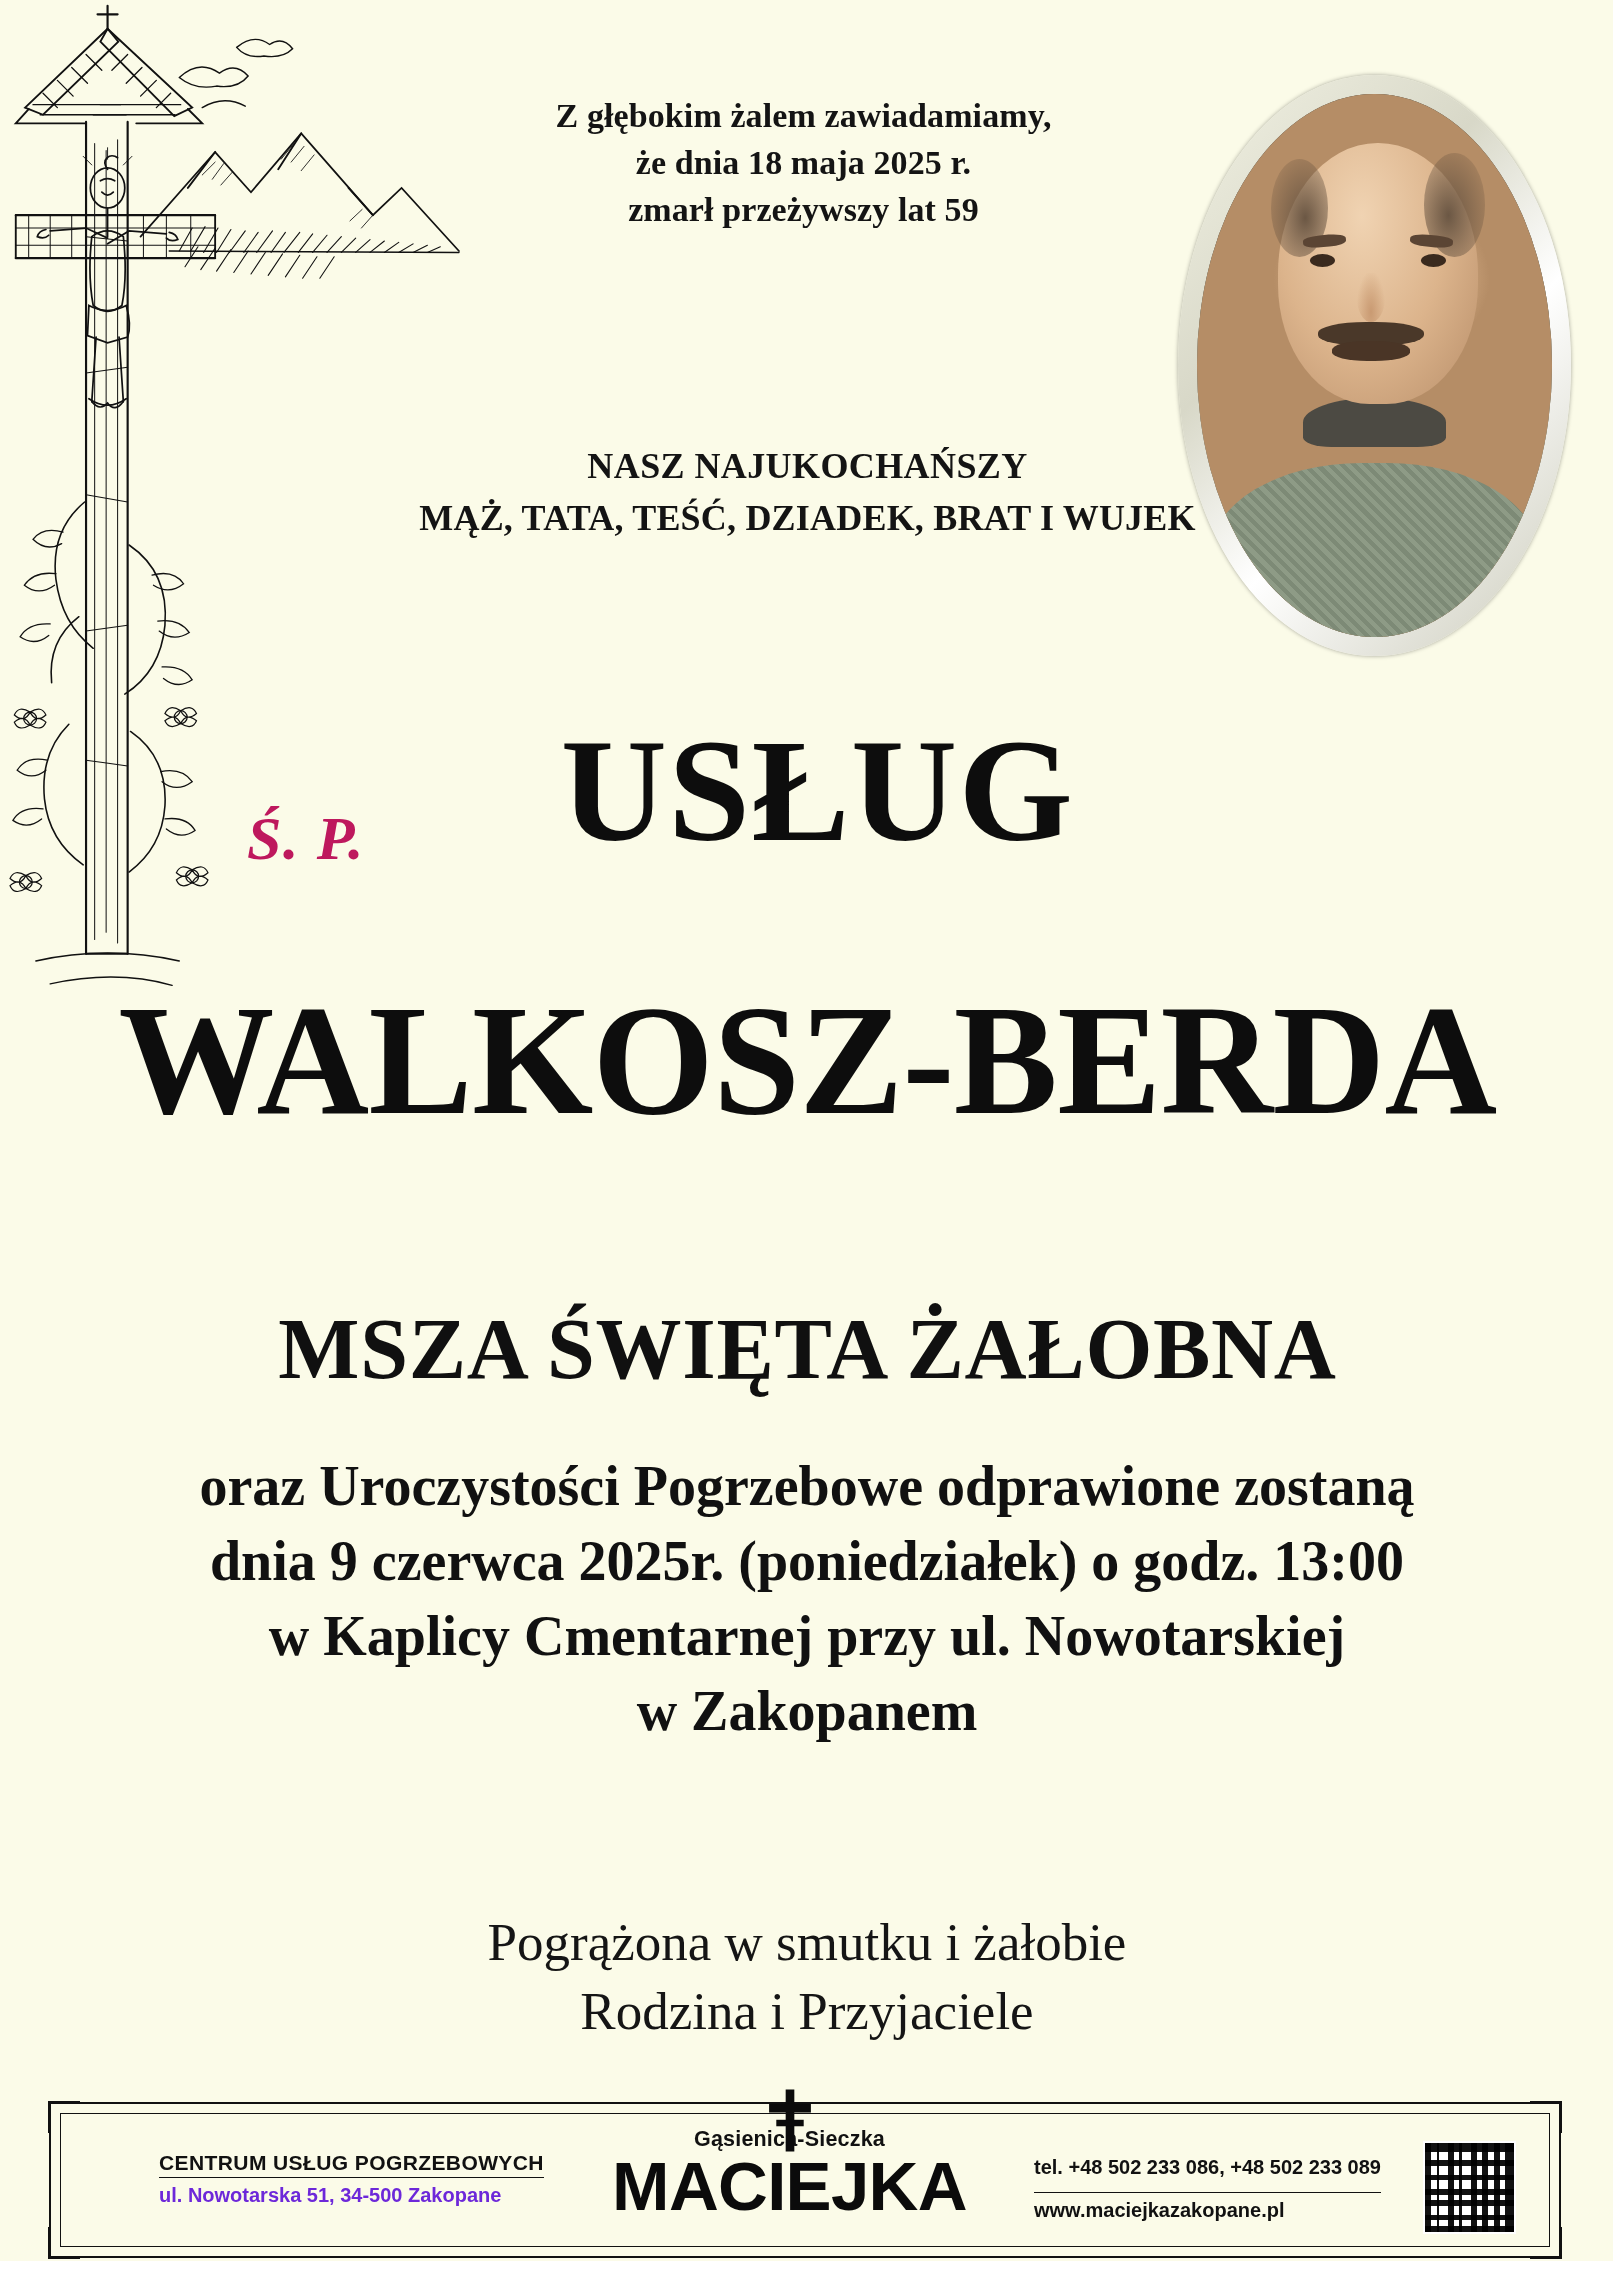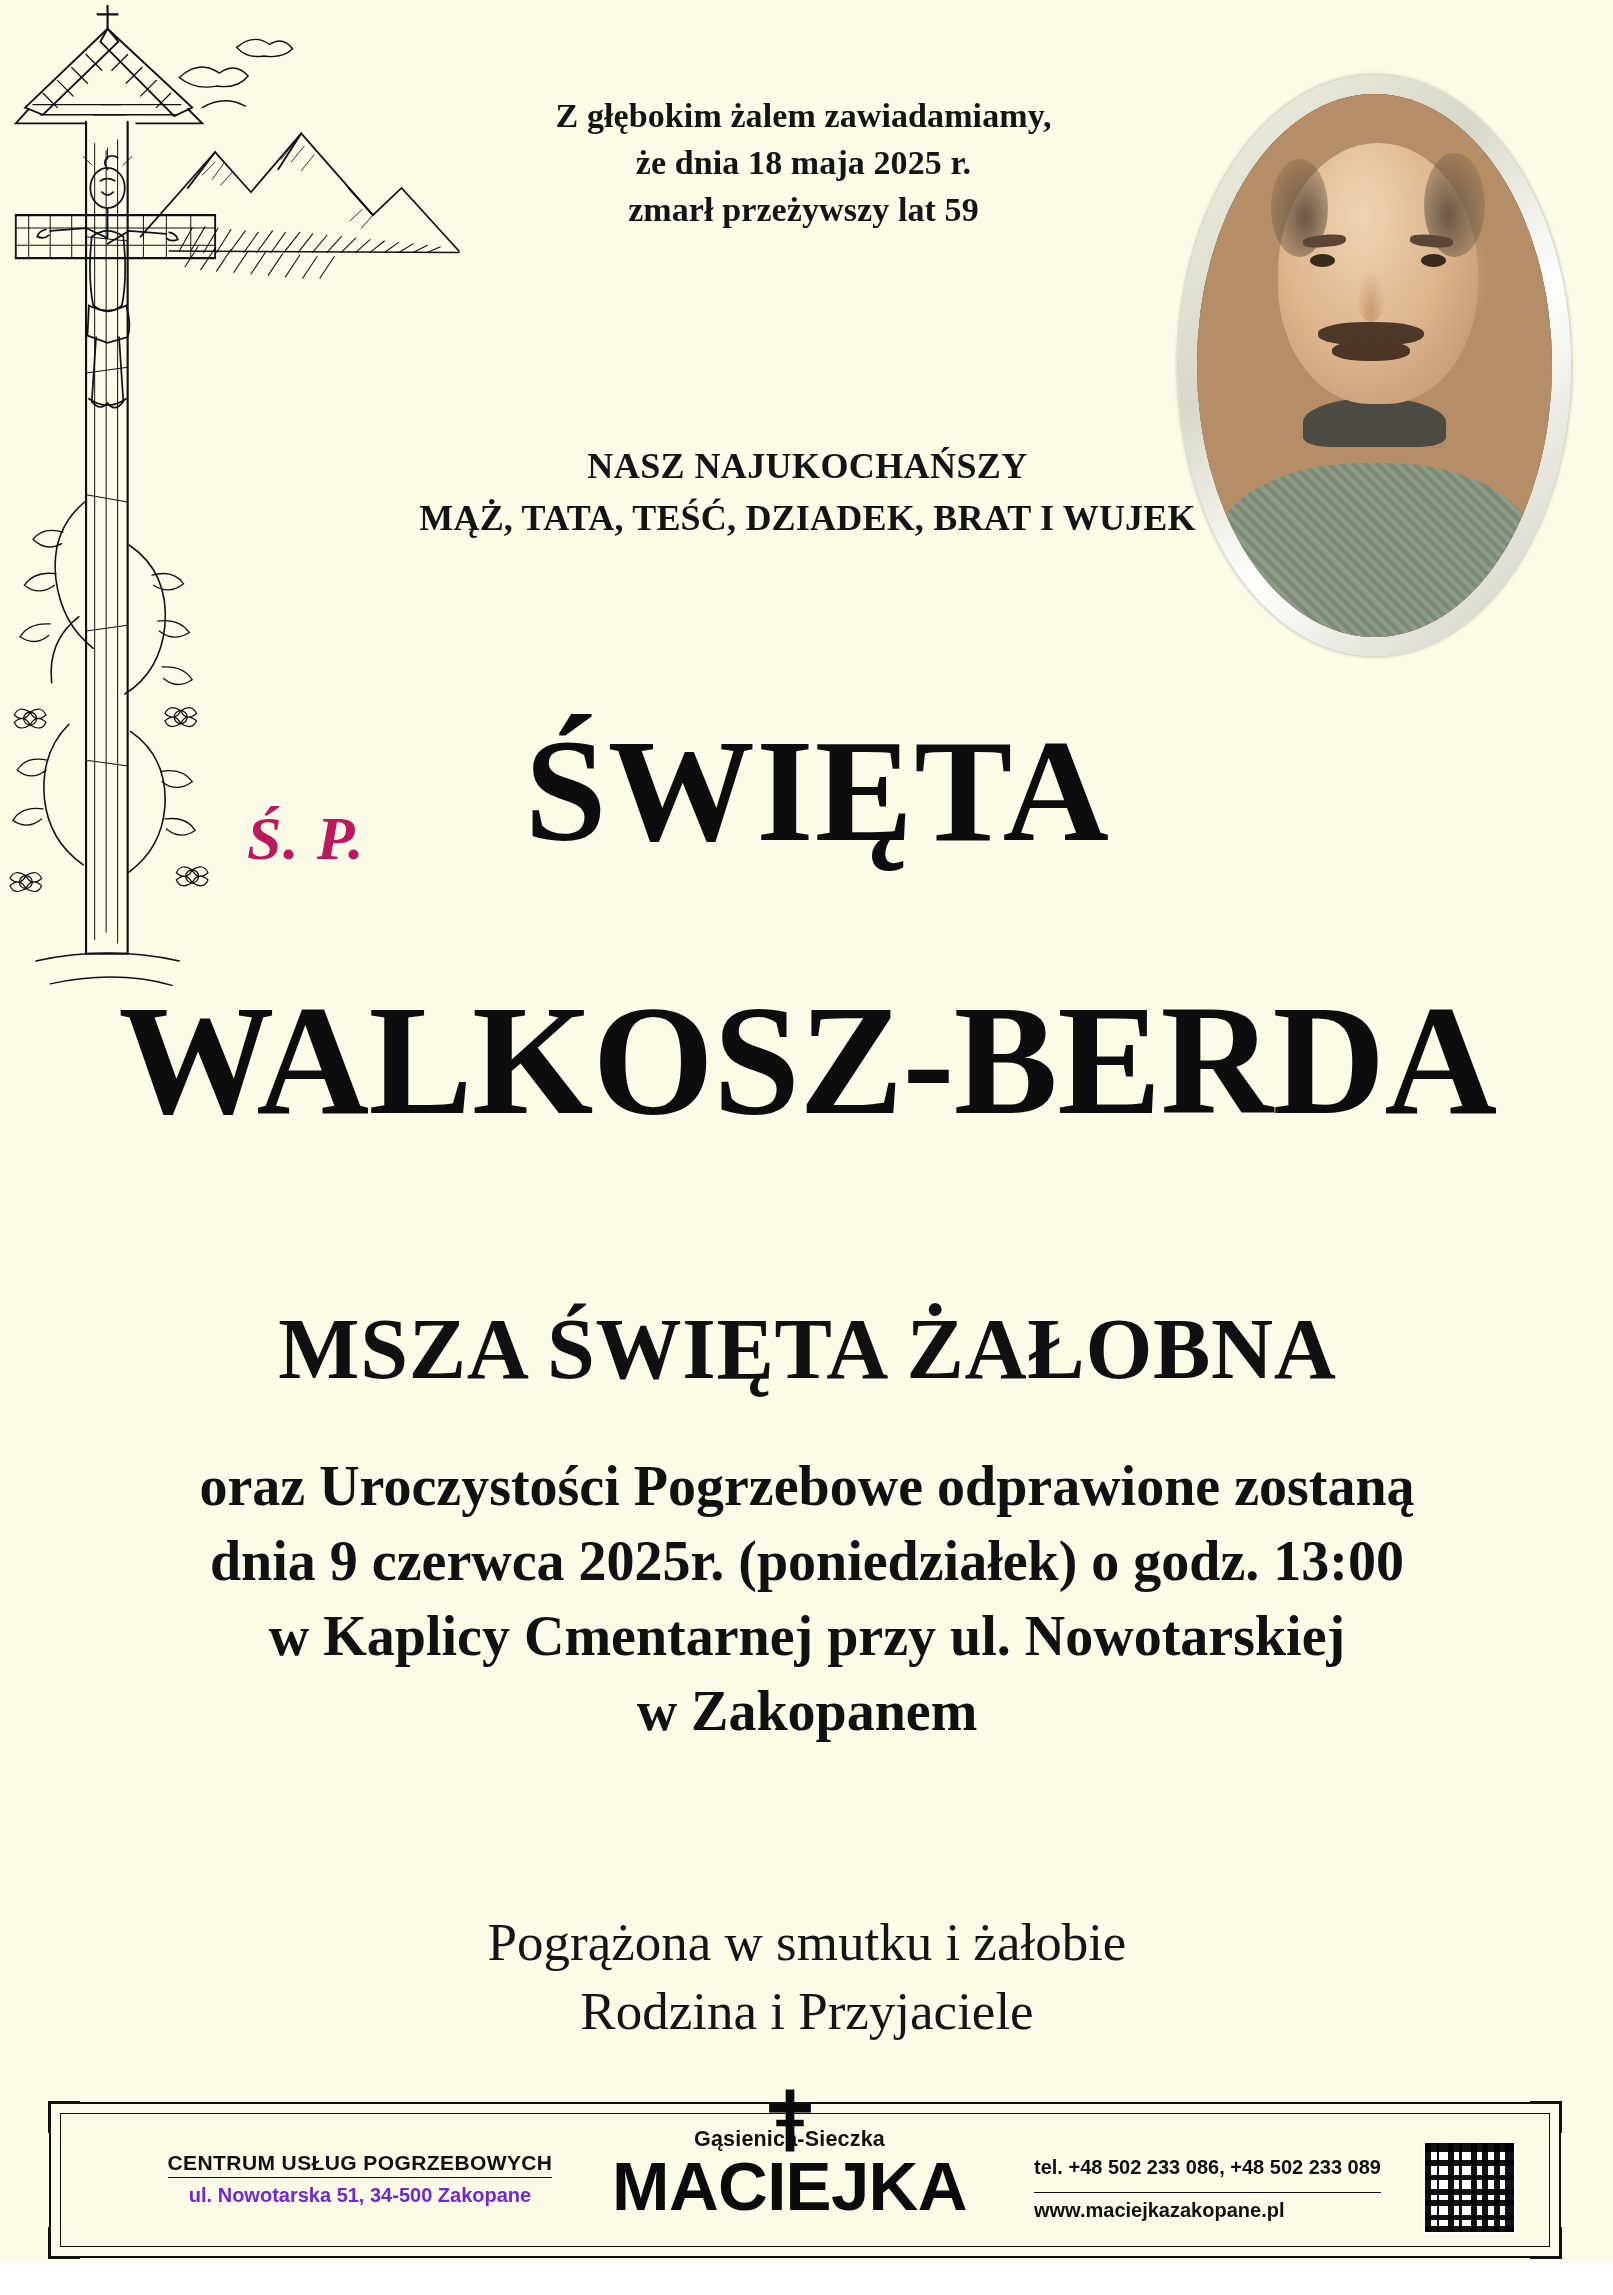--- a/index.html
+++ b/index.html
@@ -298,21 +298,20 @@
   .fc-tl { left: -2.9px; top: -2.9px; }
   .fc-tr { right: -2.9px; top: -2.9px; transform: scaleX(-1); }
   .fc-bl { left: -2.9px; bottom: -2.9px; transform: scaleY(-1); }
   .fc-br { right: -2.9px; bottom: -2.9px; transform: scale(-1,-1); }
 
   .f-left {
     position: absolute;
     left: 108px;
     top: 47px;
     width: 402px;
-    text-align: center;
     font-family: "Liberation Sans", sans-serif;
   }
   .f-left .l1 {
     font-size: 21px;
     font-weight: bold;
     letter-spacing: 0.4px;
     border-bottom: 1.4px solid #111;
     display: inline-block;
     padding-bottom: 2.2px;
     color: #111;
@@ -538,21 +537,21 @@
         <div class="ph-eye-l"></div>
         <div class="ph-eye-r"></div>
         <div class="ph-nose"></div>
         <div class="ph-stache"></div>
         <div class="ph-mouth"></div>
       </div>
     </div>
   </div>
 
   <div class="sp">Ś. P.</div>
-  <div class="firstname">ŚWIĘTA</div>
+  <div class="firstname">USŁUG</div>
   <div class="surname">WALKOSZ-BERDA</div>
 
   <div class="mass-title">MSZA ŚWIĘTA ŻAŁOBNA</div>
   <div class="mass-lines">
     <div>oraz Uroczystości Pogrzebowe odprawione zostaną</div>
     <div>dnia 9 czerwca 2025r. (poniedziałek) o godz. 13:00</div>
     <div>w Kaplicy Cmentarnej przy ul. Nowotarskiej</div>
     <div>w Zakopanem</div>
   </div>
 

